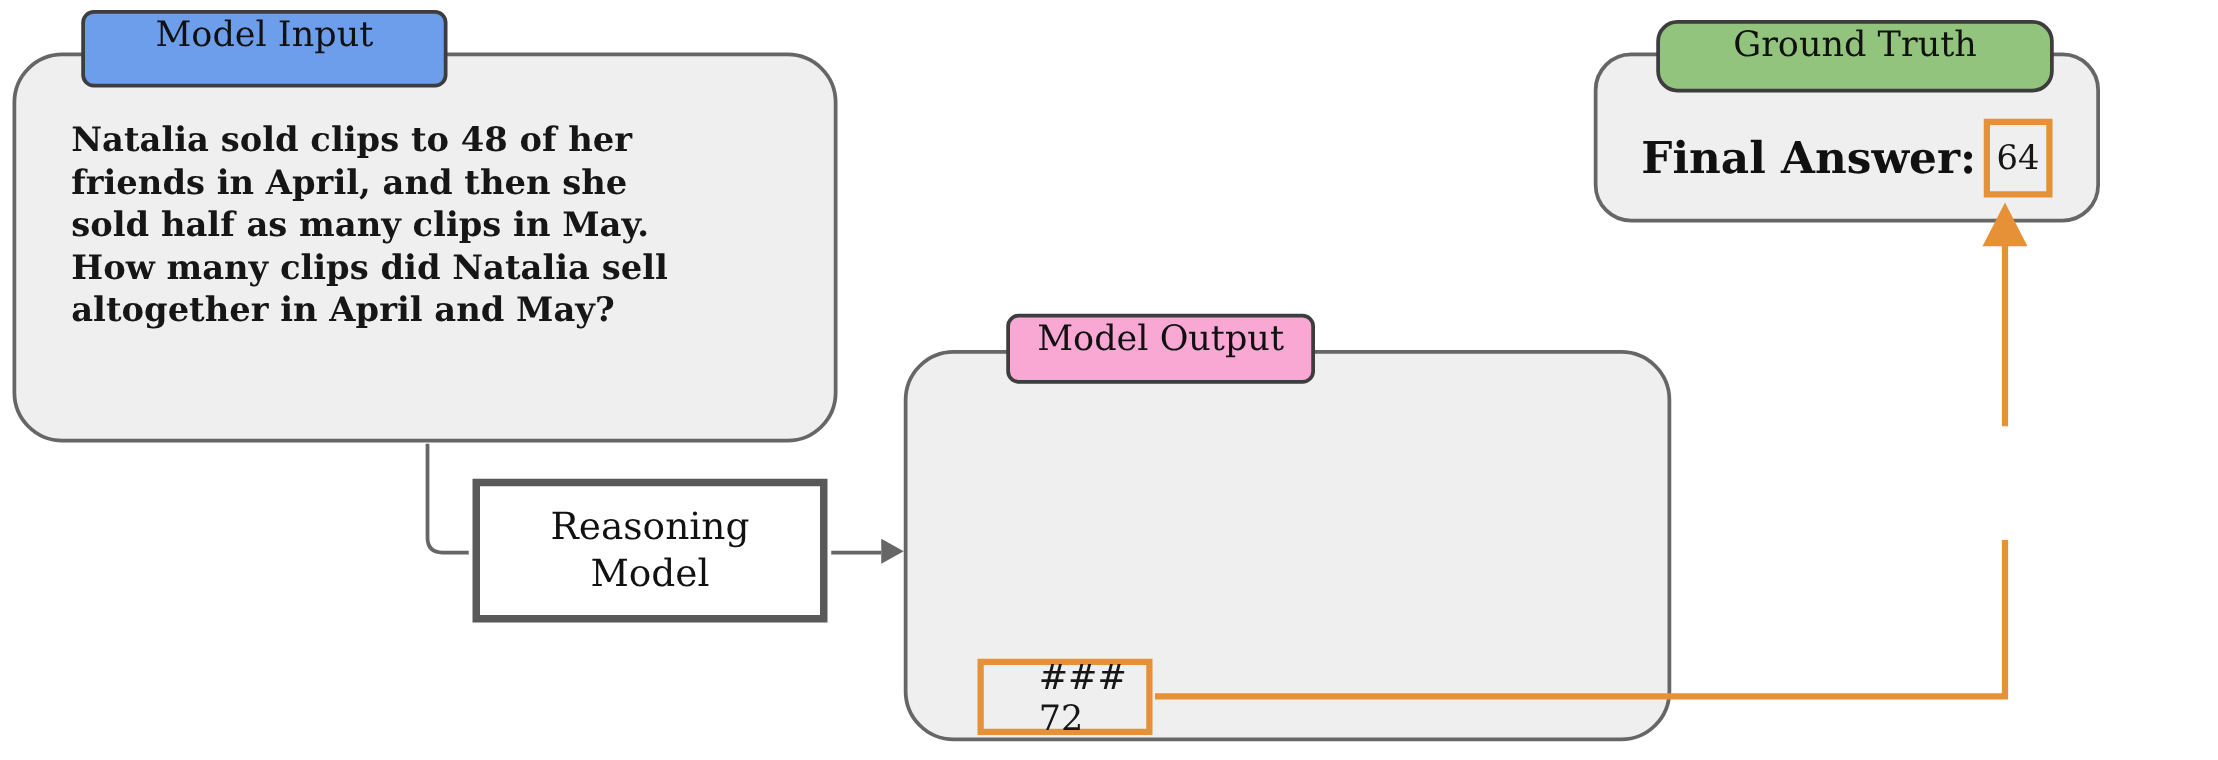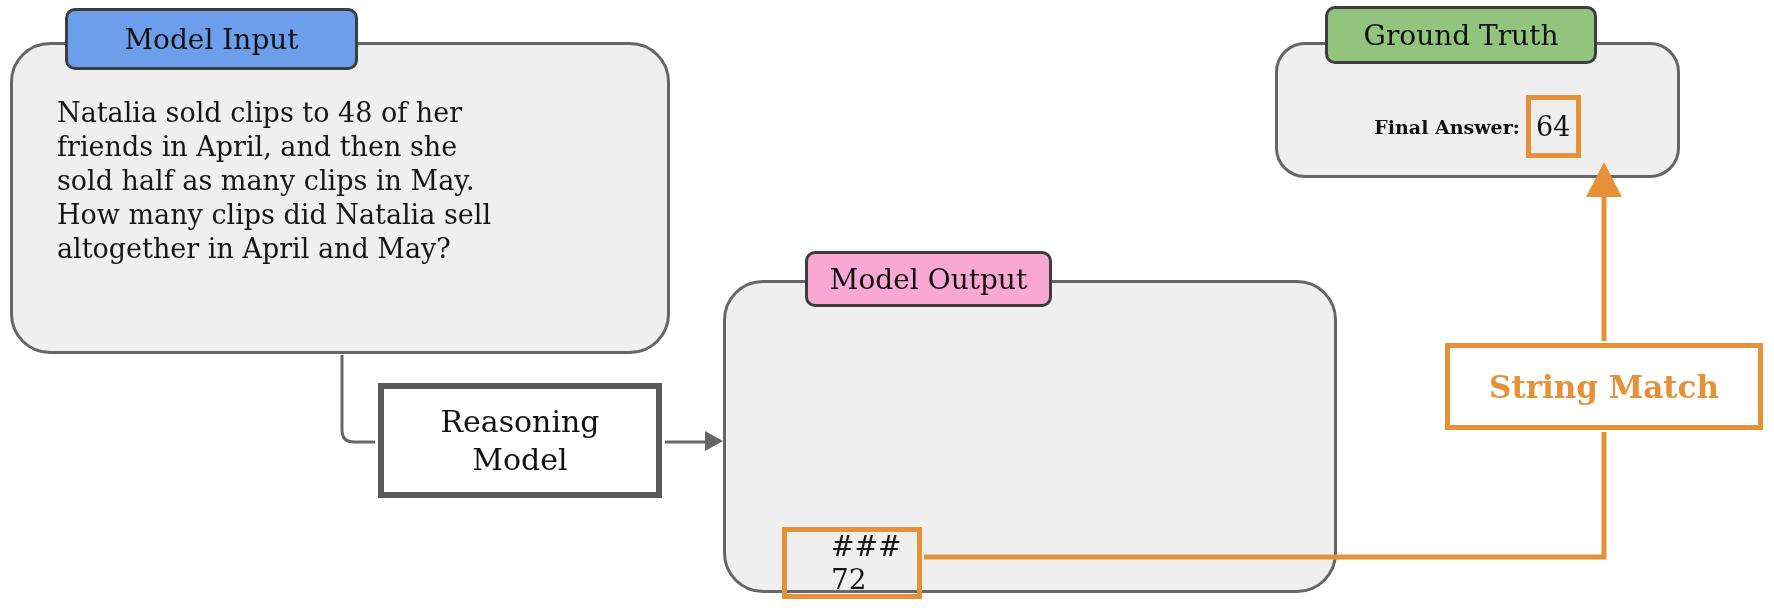--- a/index.html
+++ b/index.html
@@ -6,21 +6,21 @@
   #canvas{
     position:relative;width:1774px;height:608px;background:#ffffff;overflow:hidden;
     font-family:"DejaVu Serif", serif;color:#1b1b1b;
   }
   .card{
     position:absolute;background:#efefef;border:3px solid #666666;border-radius:40px;
     box-sizing:border-box;
   }
   .tab{
     position:absolute;border:3px solid #3d3d3d;border-radius:10px;box-sizing:border-box;
-    display:flex;align-items:center;justify-content:center;
+    display:flex;justify-content:center;
     font-size:28px;color:#111111;z-index:3;
   }
   .tab-blue{background:#6d9eeb;}
   .tab-pink{background:#f9a8d4;}
   .tab-green{background:#93c47e;}
   .bodytext{
     position:absolute;font-size:27px;line-height:34px;white-space:pre-line;z-index:2;
     color:#161616;
   }
   .procbox{
@@ -33,68 +33,65 @@
     display:flex;align-items:center;
   }
   #answer-marker-box{padding-left:10px;font-size:28px;background:transparent;color:#161616;}
   #string-match-box{
     background:#ffffff;justify-content:center;font-size:31px;font-weight:bold;color:#e69138;
   }
   #final-answer-row{
     position:absolute;left:1275px;top:95px;width:405px;height:63px;z-index:3;
     display:flex;align-items:center;justify-content:center;
   }
-  #final-answer-label{font-size:19px;font-weight:bold;color:#111111;margin-right:6px;}
+  #final-answer-label{font-size:35px;font-weight:bold;color:#111111;margin-right:6px;}
   #final-answer-value-box{
     border:5px solid #e69138;box-sizing:border-box;width:55px;height:63px;
     display:flex;align-items:center;justify-content:center;font-size:27px;color:#161616;
     background:#efefef;
   }
   #wires{position:absolute;left:0;top:0;z-index:4;pointer-events:none;}
 </style>
 </head>
 <body>
 
 <div id="canvas">
 
   <div class="card" style="left:10px;top:42px;width:660px;height:312px;"></div>
   <div class="tab tab-blue" style="left:65px;top:8px;width:293px;height:62px;">
     <span>Model Input</span>
   </div>
-  <div class="bodytext" style="left:57px;top:96px;width:600px;">Natalia sold clips to 48 of her
+  <div class="bodytext" style="left:57px;top:96px;width:600px;font-weight:bold;">Natalia sold clips to 48 of her
 friends in April, and then she
 sold half as many clips in May.
 How many clips did Natalia sell
 altogether in April and May?</div>
 
   <div class="procbox" style="left:378px;top:383px;width:284px;height:115px;">Reasoning
 Model</div>
 
   <div class="card" style="left:723px;top:280px;width:614px;height:313px;"></div>
   <div class="tab tab-pink" style="left:805px;top:251px;width:247px;height:56px;">
     <span>Model Output</span>
   </div>
-  <div class="orange-frame" id="answer-marker-box" style="left:782px;top:527px;width:140px;height:72px;padding-left:44px;">
+  <div class="orange-frame" id="answer-marker-box" style="left:782px;top:527px;width:140px;height:61px;padding-left:44px;">
     <span>### 72</span>
   </div>
 
   <div class="card" style="left:1275px;top:42px;width:405px;height:136px;border-radius:30px;"></div>
-  <div class="tab tab-green" style="left:1325px;top:6px;width:272px;height:58px;">
+  <div class="tab tab-green" style="left:1325px;top:16px;width:318px;height:58px;border-radius:17px;">
     <span>Ground Truth</span>
   </div>
   <div id="final-answer-row">
     <span id="final-answer-label">Final Answer:</span>
     <span id="final-answer-value-box">
       <span>64</span>
     </span>
   </div>
 
-  <div class="orange-frame" id="string-match-box" style="left:1445px;top:343px;width:318px;height:87px;">
-    <span>String Match</span>
-  </div>
 
   <svg id="wires" width="1774" height="608" viewBox="0 0 1774 608">
 
     <path d="M342 355 L342 430 Q342 442 354 442 L375 442" fill="none" stroke="#666666" stroke-width="3"></path>
 
     <path d="M665 442 L705 442" fill="none" stroke="#666666" stroke-width="3"></path>
     <polygon points="705,431 705,451 723,441" fill="#666666"></polygon>
 
     <path d="M924 557 L1604 557 L1604 432" fill="none" stroke="#e69138" stroke-width="5"></path>
 

